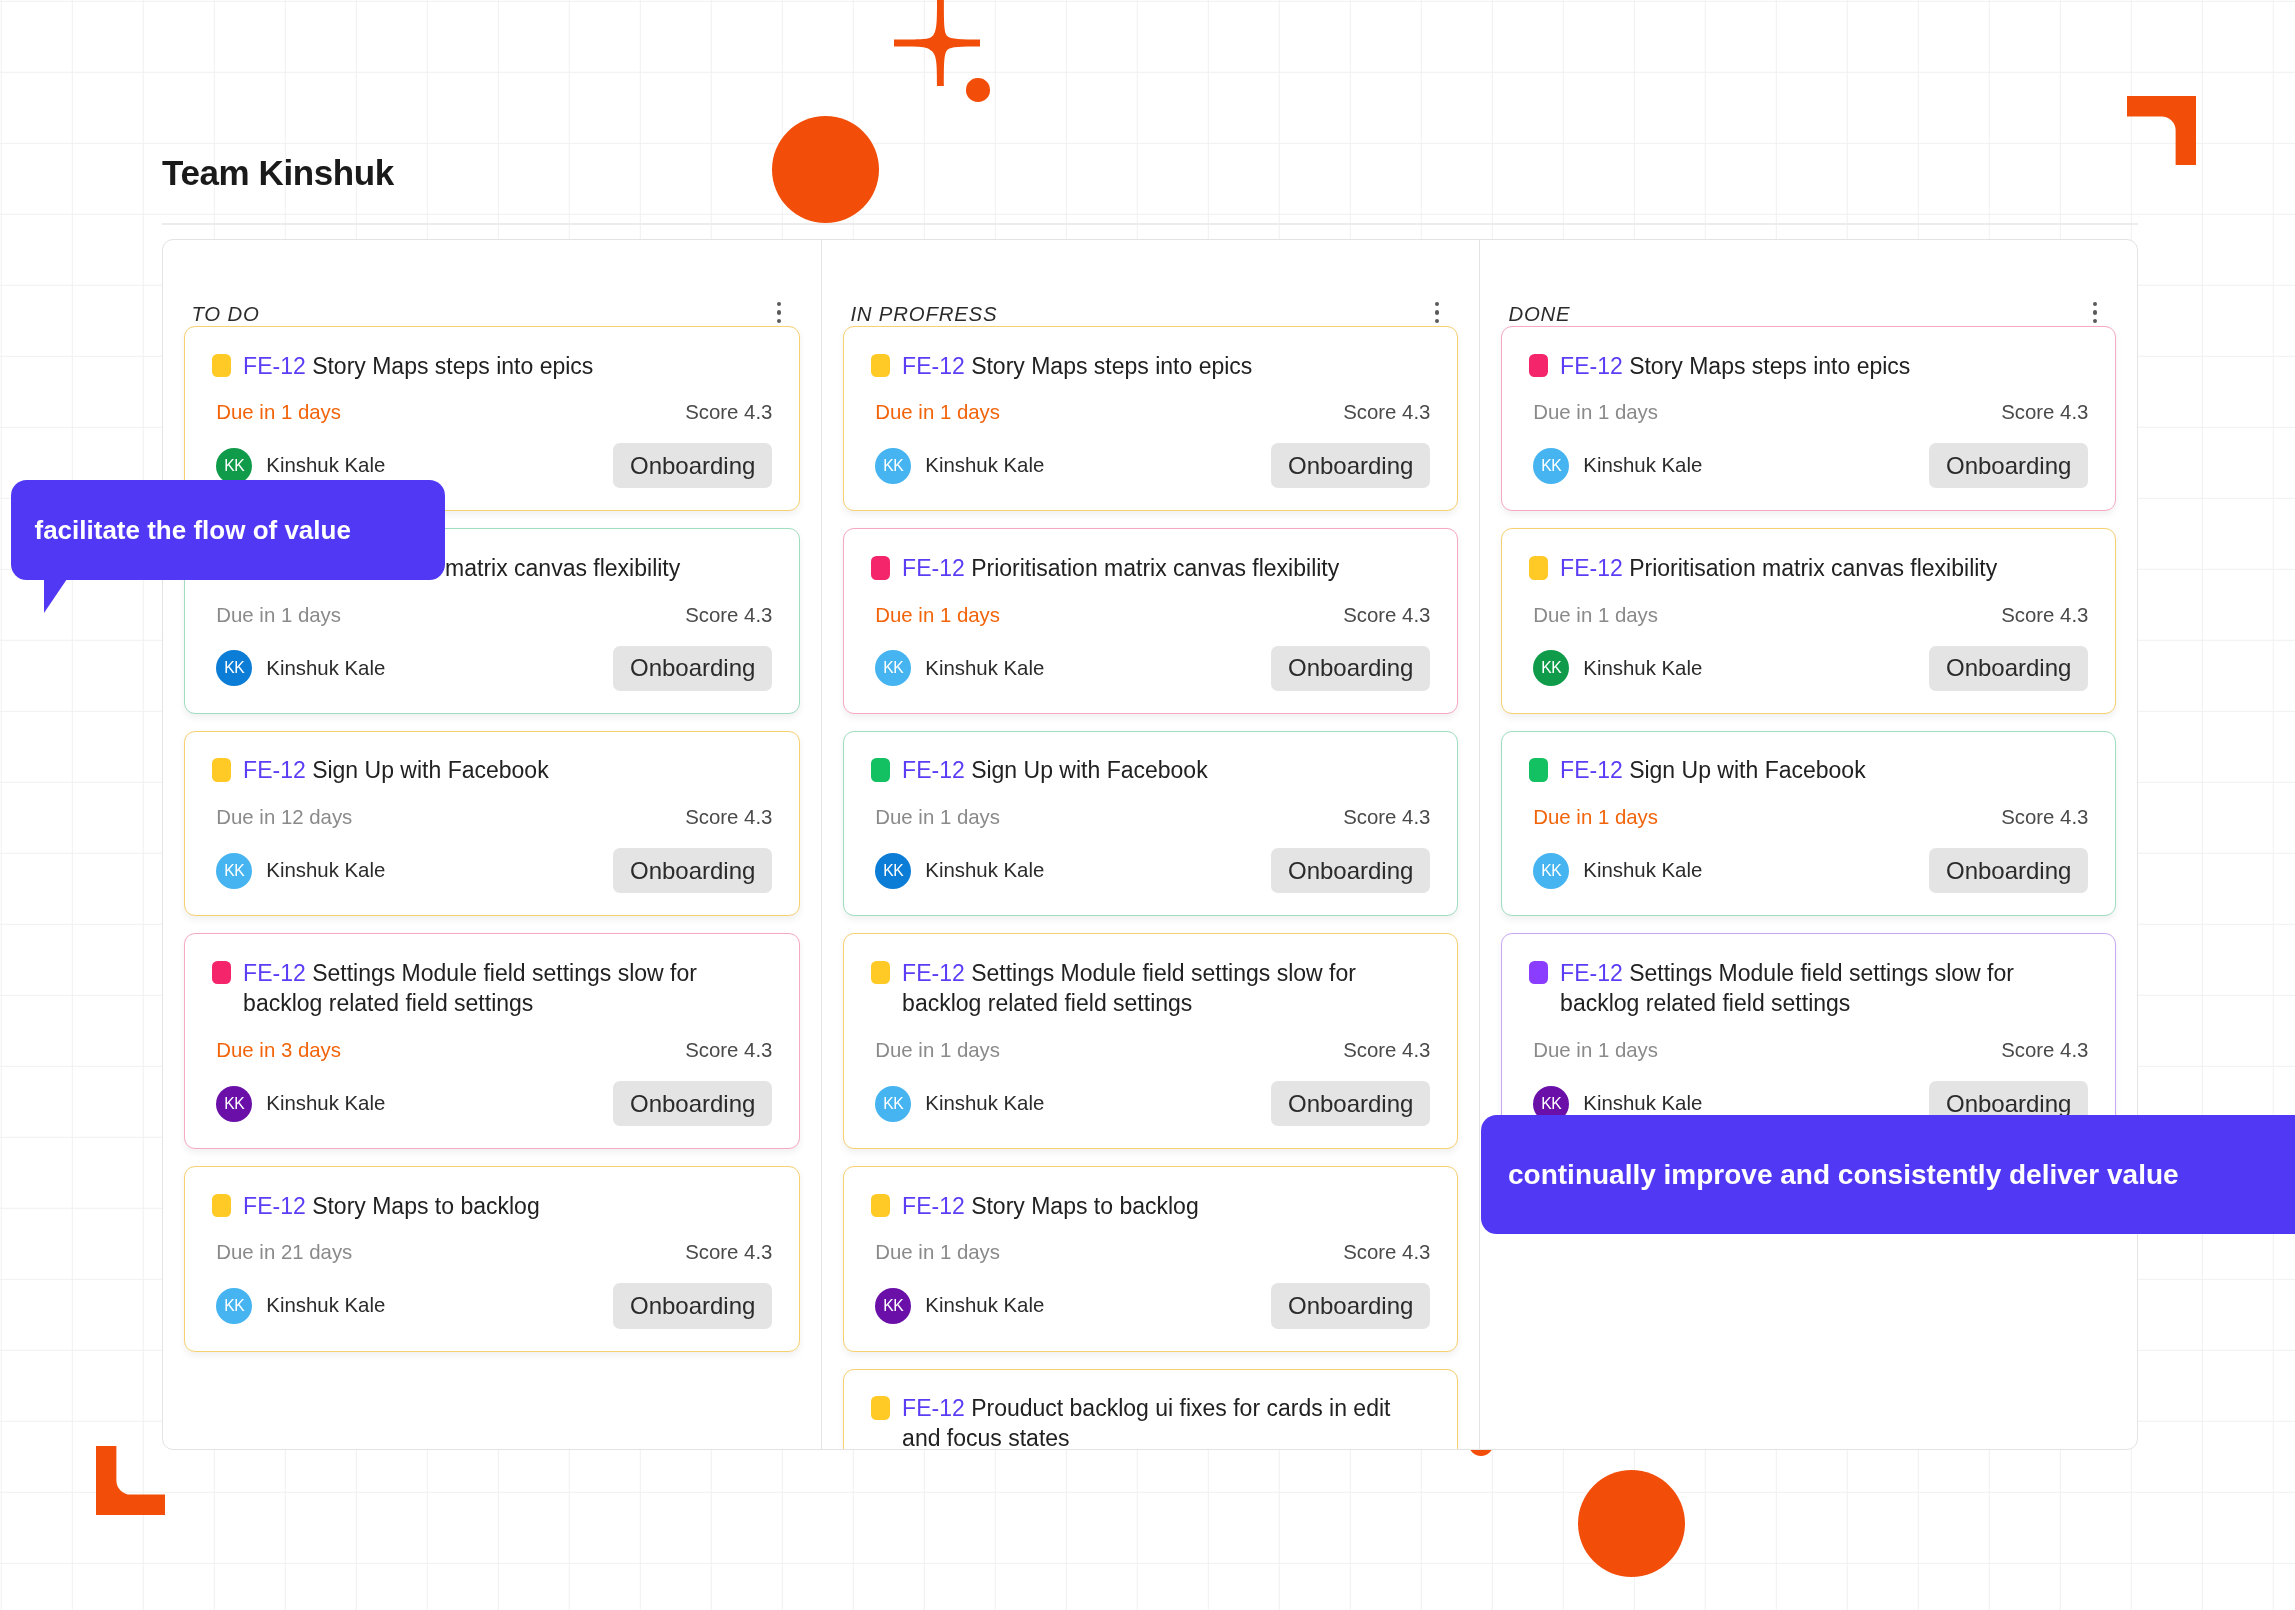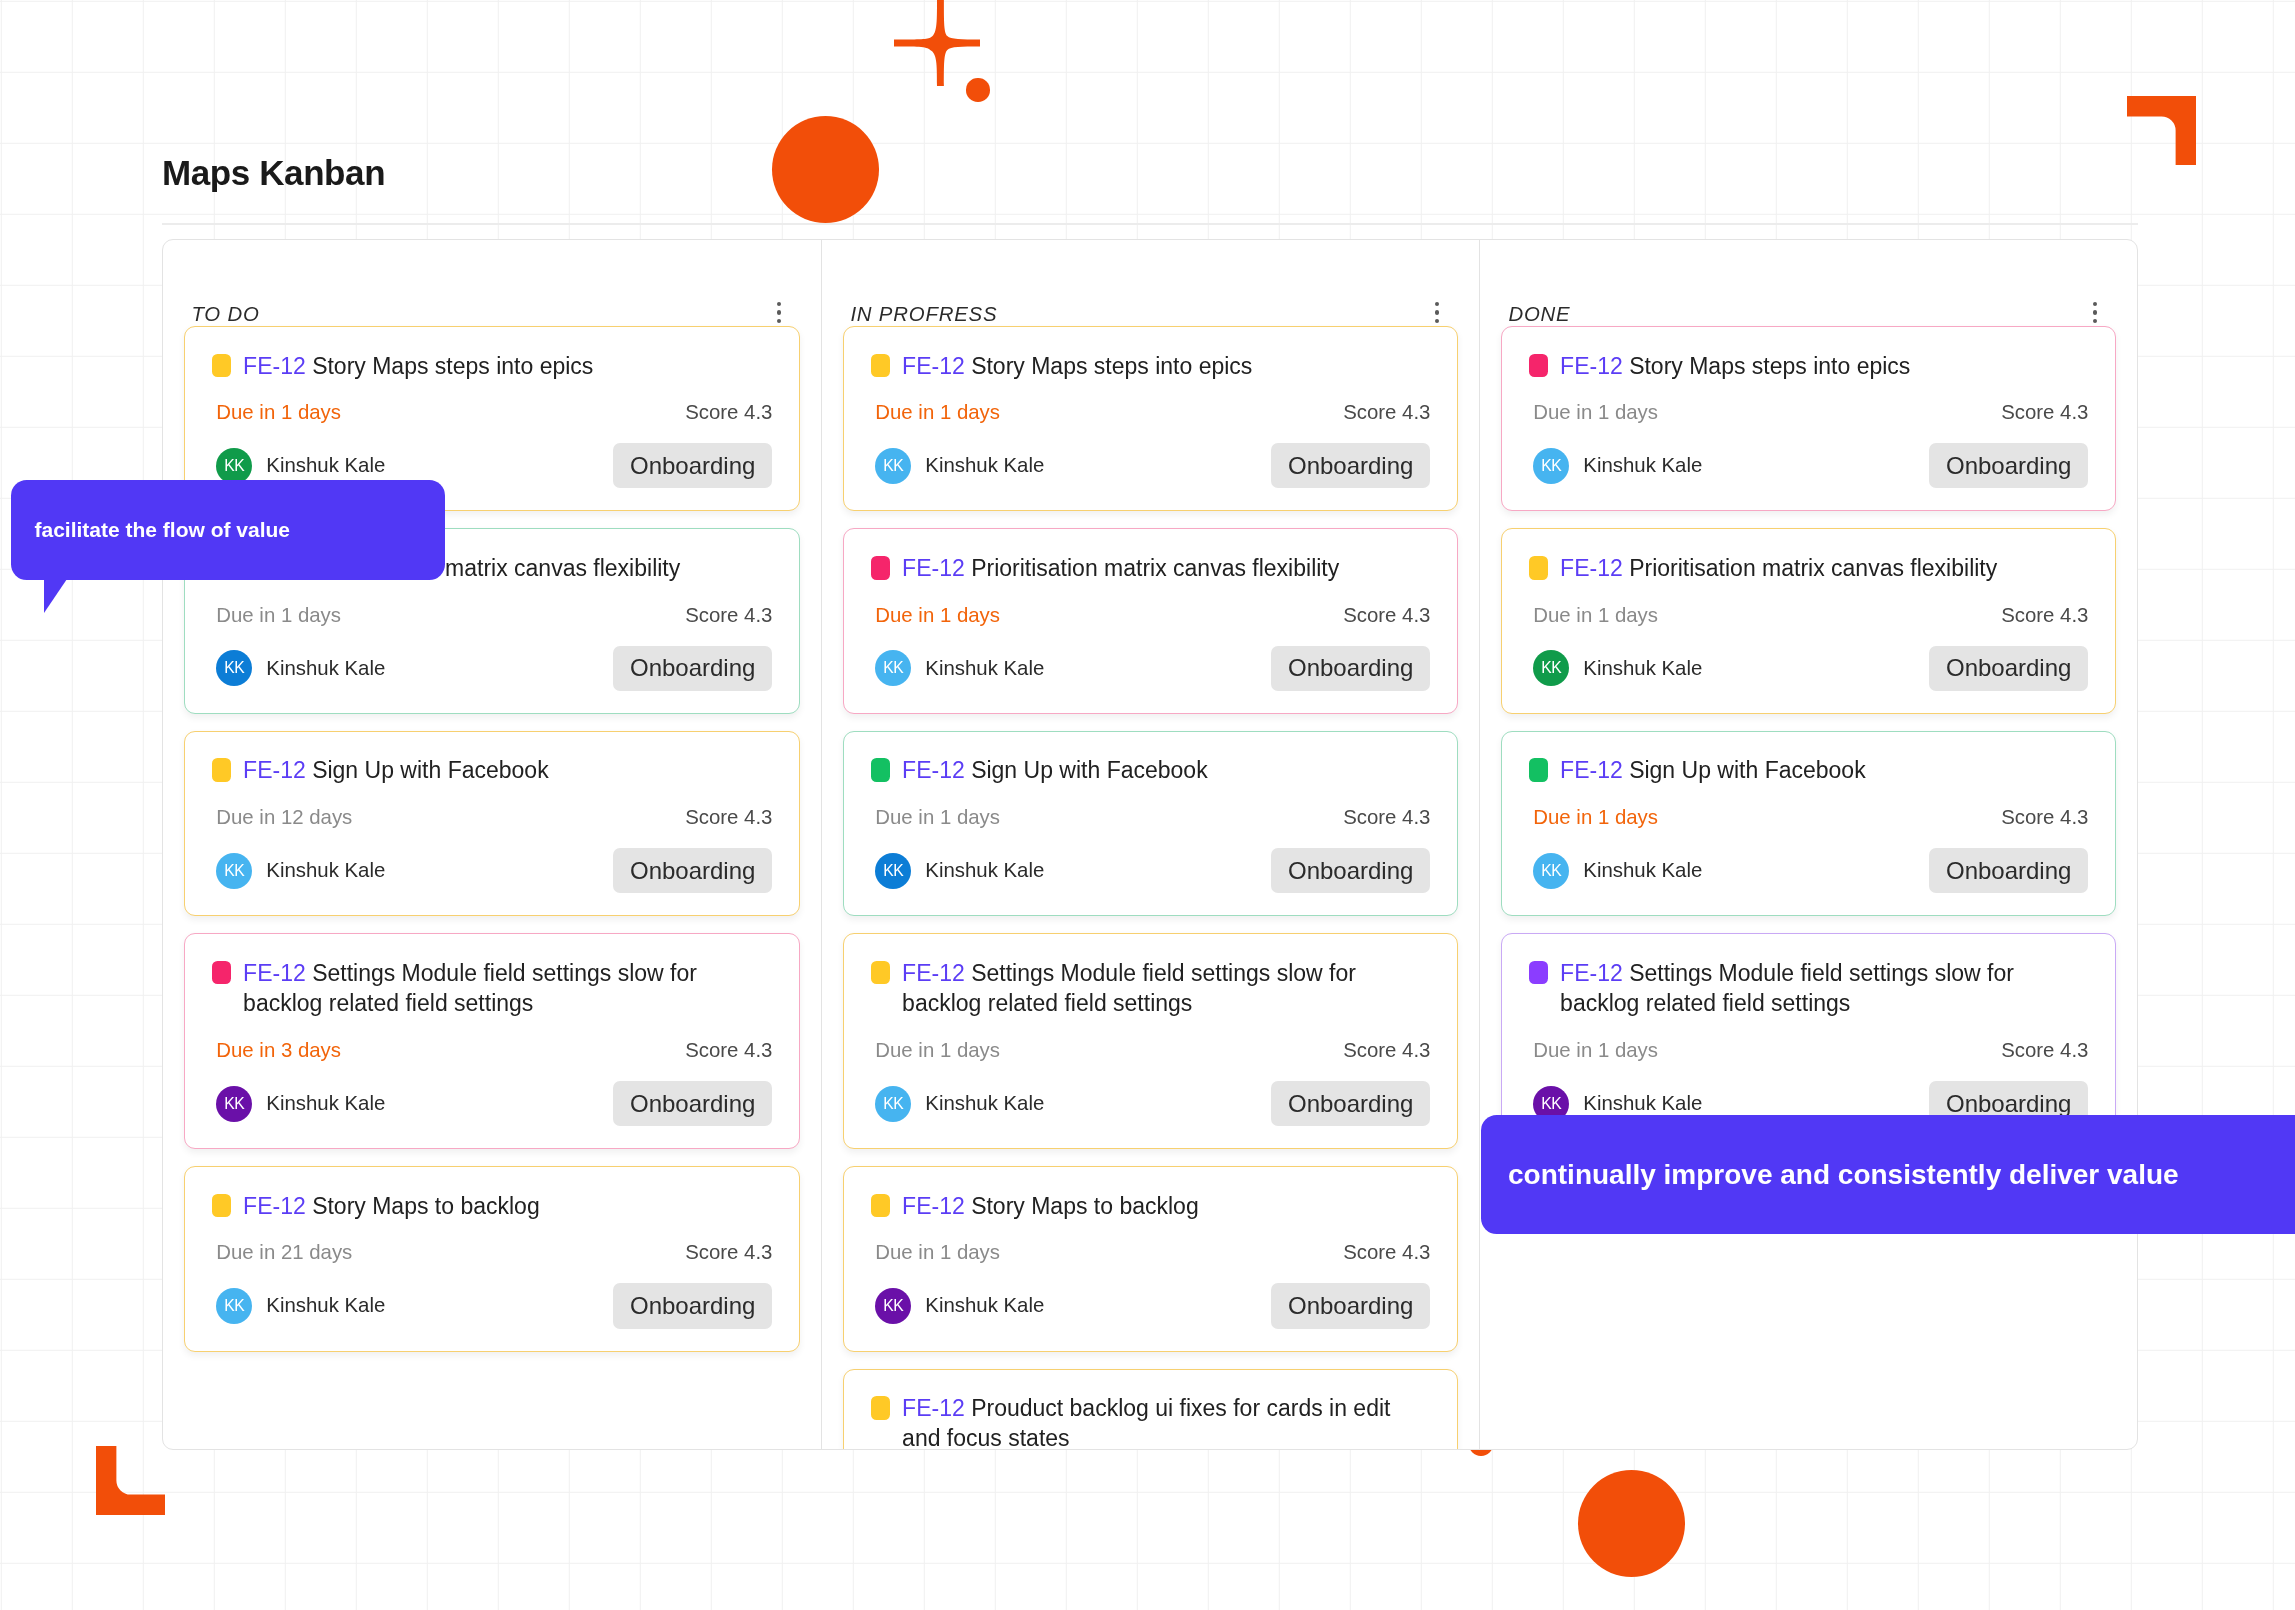--- a/index.html
+++ b/index.html
@@ -208,21 +208,21 @@
     position: absolute;
     width: 0; height: 0;
   }
 
   #bubble-left {
     left: 11px;
     top: 480px;
     width: 434px;
     height: 100px;
     padding-left: 23.5px;
-    font-size: 21px;
+    font-size: 26px;
   }
   #bubble-left .tail {
     left: 33px;
     bottom: -33px;
     border-left: 23.5px solid #5138F5;
     border-right: 0 solid transparent;
     border-bottom: 34px solid transparent;
   }
 
   #bubble-right {
@@ -263,21 +263,21 @@
 </svg>
 
 <svg class="deco" style="left:1478px; top:1356px;" width="78" height="78" viewBox="0 0 100 100">
   <path d="M50 0 C50 28 50 40 42 44 C38 46 26 46 0 46 L0 54 C26 54 38 54 42 58 C50 62 50 74 50 100 L58 100 C58 74 58 62 62 58 C66 54 78 54 100 54 L100 46 C78 46 66 46 62 42 C58 38 58 26 58 0 Z" fill="#F24E09"></path>
 </svg>
 
 <div class="deco dot-sm" style="left:1469px; top:1432px; width:23.5px; height:23.5px;"></div>
 
 <div class="deco circle-lg" style="left:1578px; top:1470px; width:107px; height:107px;"></div>
 
-<h1 id="page-title">Maps Kanban</h1>
+<h1 id="page-title">Team Kinshuk</h1>
 <div id="header-rule"></div>
 
 <div id="board">
     <div class="column">
       <div class="col-header">
         <div class="col-title">TO DO</div>
         <div class="kebab">
           <i></i>
           <i></i>
           <i></i>

